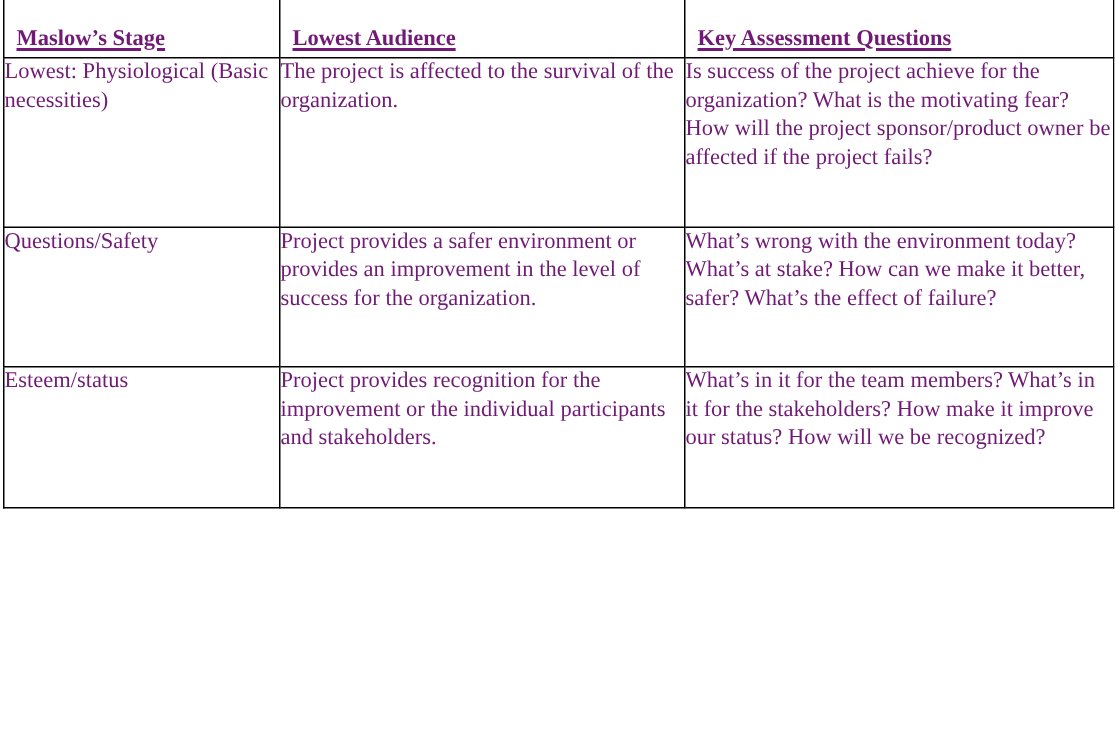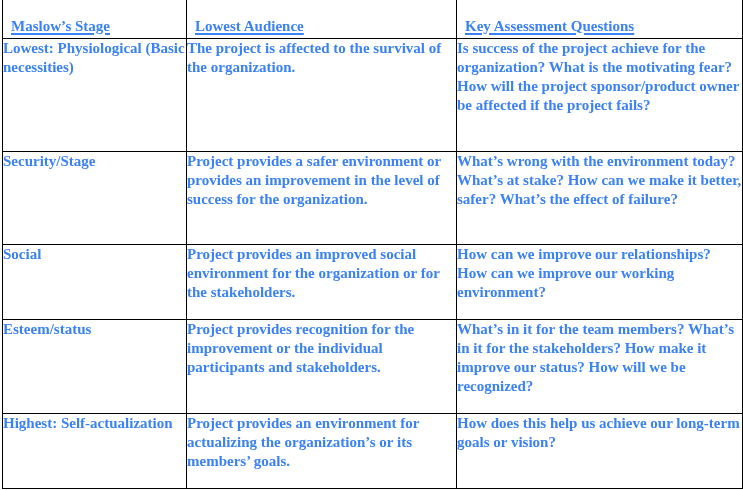--- a/index.html
+++ b/index.html
@@ -9,38 +9,38 @@
       width: 743px;
       height: 490px;
       overflow: hidden;
     }
     .page {
       position: relative;
       width: 651px;
       height: 490px;
       background: #ffffff;
       font-family: "Liberation Serif", "DejaVu Serif", serif;
-      color: #3b82f6;
+      color: #701a75;
     }
     table.maslow {
       position: absolute;
       left: 2px;
       top: 0px;
       border-collapse: collapse;
       table-layout: fixed;
       width: 740px;
     }
     table.maslow td, table.maslow th {
       border: 1.5px solid #000000;
       vertical-align: top;
       text-align: left;
       padding: 0;
       font-size: 15px;
       line-height: 19.3px;
-      font-weight: bold;
+      font-weight: normal;
     }
     table.maslow col.c1 { width: 184px; }
     table.maslow col.c2 { width: 270px; }
     table.maslow col.c3 { width: 286px; }
 
     tr.header-row { height: 38px; }
     tr.header-row th {
       border-top: none;
       vertical-align: bottom;
       padding: 0 6px 2px 8px;
@@ -83,34 +83,24 @@
       <th><span>Maslow’s Stage</span></th>
       <th><span>Lowest Audience</span></th>
       <th><span>Key Assessment Questions</span></th>
     </tr>
     <tr class="row-1">
       <td class="cell">Lowest: Physiological (Basic necessities)</td>
       <td class="cell">The project is affected to the survival of the organization.</td>
       <td class="cell-q">Is success of the project achieve for the organization? What is the motivating fear? How will the project sponsor/product owner be affected if the project fails?</td>
     </tr>
     <tr class="row-2">
-      <td class="cell">Security/Stage</td>
+      <td class="cell">Questions/Safety</td>
       <td class="cell">Project provides a safer environment or provides an improvement in the level of success for the organization.</td>
       <td class="cell-q">What’s wrong with the environment today? What’s at stake? How can we make it better, safer? What’s the effect of failure?</td>
-    </tr>
-    <tr class="row-3">
-      <td class="cell">Social</td>
-      <td class="cell">Project provides an improved social environment for the organization or for the stakeholders.</td>
-      <td class="cell-q">How can we improve our relationships? How can we improve our working environment?</td>
     </tr>
     <tr class="row-4">
       <td class="cell">Esteem/status</td>
       <td class="cell">Project provides recognition for the improvement or the individual participants and stakeholders.</td>
       <td class="cell-q">What’s in it for the team members? What’s in it for the stakeholders? How make it improve our status? How will we be recognized?</td>
     </tr>
-    <tr class="row-5">
-      <td class="cell">Highest: Self-actualization</td>
-      <td class="cell">Project provides an environment for actualizing the organization’s or its members’ goals.</td>
-      <td class="cell-q">How does this help us achieve our long-term goals or vision?</td>
-    </tr>
   </tbody>
     </table>
 </div>
 
 </body></html>

